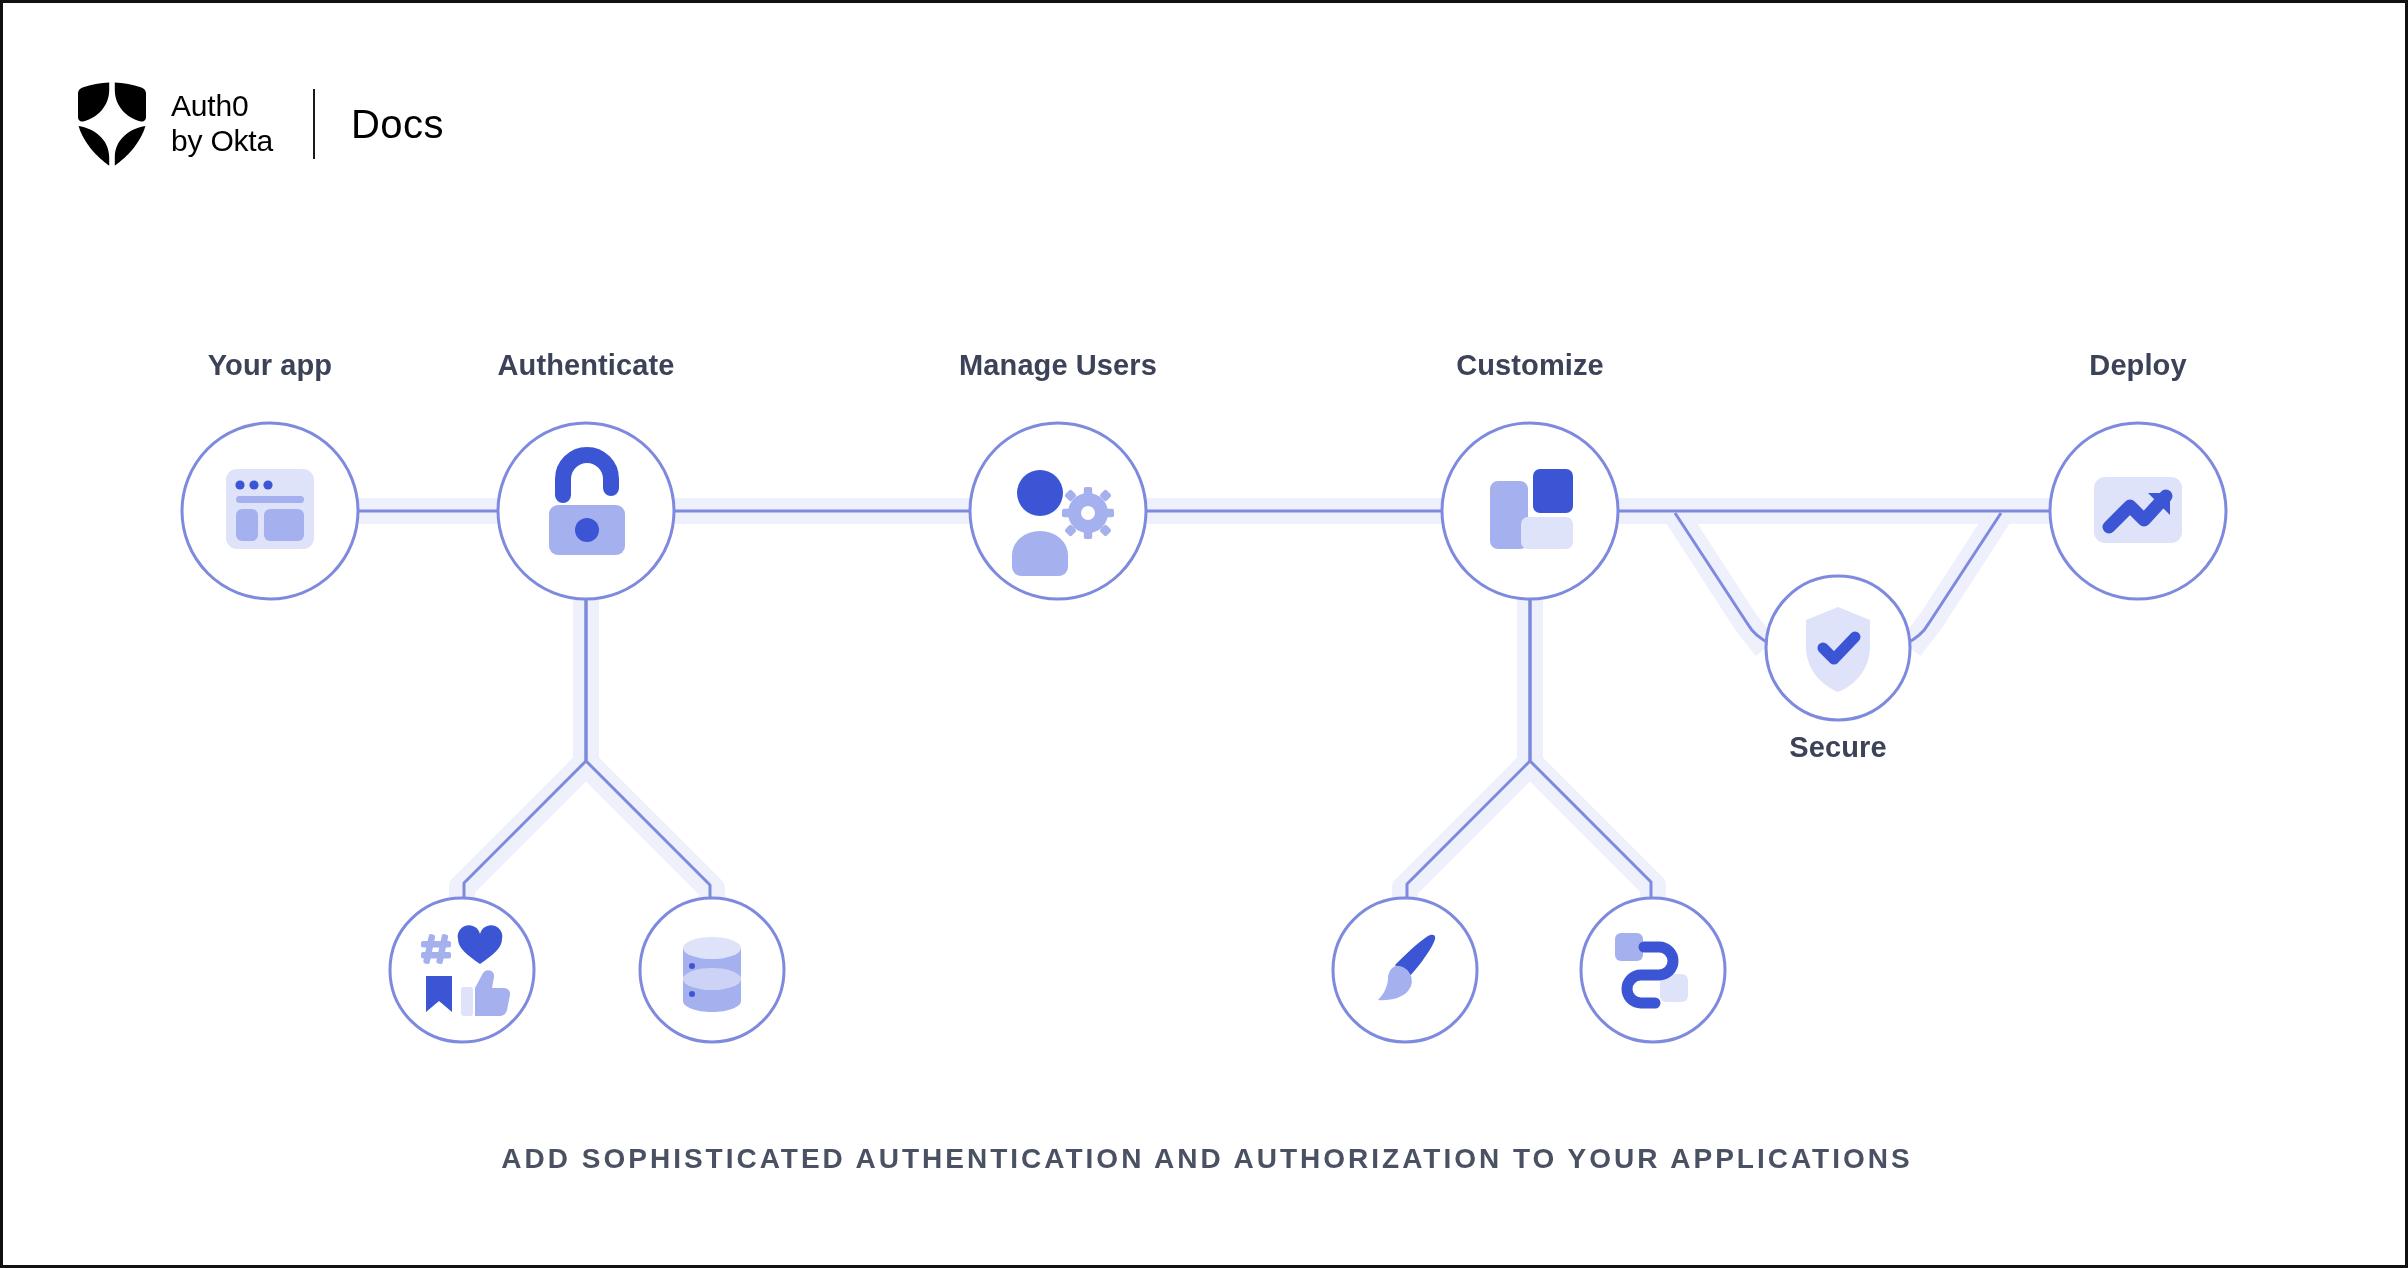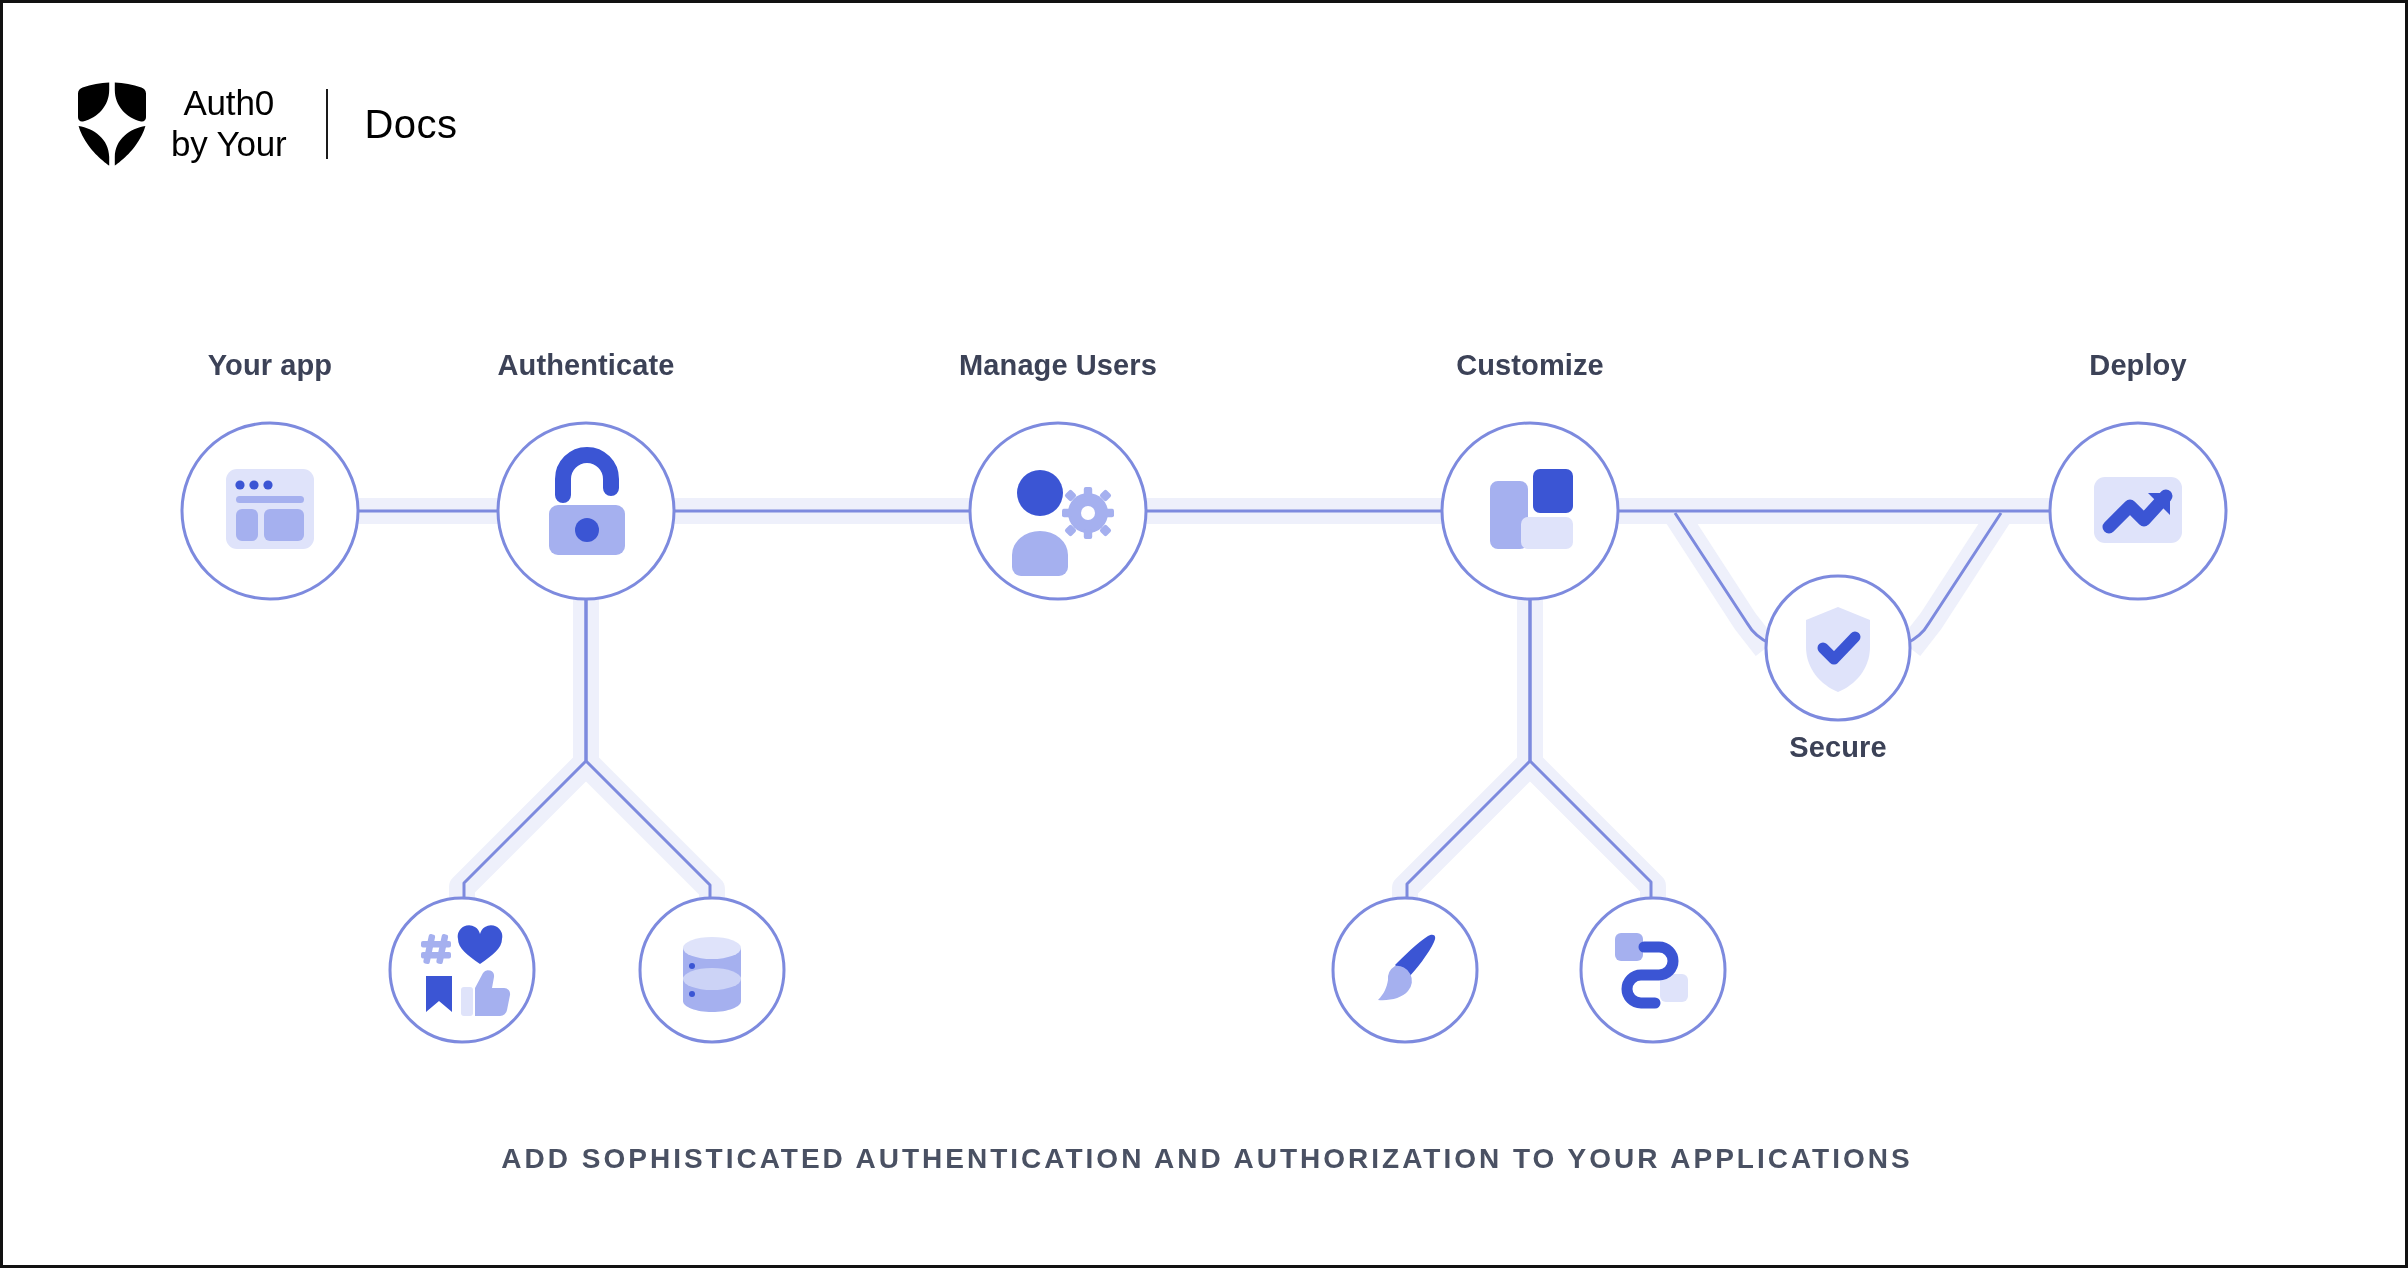--- a/index.html
+++ b/index.html
@@ -40,25 +40,24 @@
     display: block;
   }
   .brand-wordmark {
     margin-left: 22px;
     display: flex;
     flex-direction: column;
     justify-content: center;
     line-height: 1.16;
   }
   .brand-wordmark span {
-    font-size: 35px;
+    font-size: 30px;
     color: #000000;
     letter-spacing: -0.2px;
     white-space: nowrap;
-    text-align: center;
   }
   .brand-divider {
     width: 2px;
     height: 70px;
     background: #1a1a1a;
     margin: 0 36px 0 40px;
     flex: none;
   }
   .brand-docs {
     font-size: 40px;
@@ -117,21 +116,21 @@
 
   <div class="brand">
     <svg class="brand-mark" viewBox="0 0 74 86" aria-hidden="true">
       <path d="M3 12.5 C3 9.5 4.8 7.4 7.6 6.5 C16.2 3.7 25.6 2 34.2 1.6 L34.2 9 C34.2 24.5 23.0 37.0 8.0 40.5 C5.2 41.1 3 39.2 3 36.3 Z" fill="#000000"></path>
       <path d="M71 12.5 C71 9.5 69.2 7.4 66.4 6.5 C57.8 3.7 48.4 2 39.8 1.6 L39.8 9 C39.8 24.5 51.0 37.0 66.0 40.5 C68.8 41.1 71 39.2 71 36.3 Z" fill="#000000"></path>
       <path d="M34.2 84.6 C34.2 84.6 22.0 76.2 14.0 65.2 C8.6 57.8 5.0 50.8 3.6 45.0 C18.6 47.2 34.2 58.2 34.2 76.0 Z" fill="#000000"></path>
       <path d="M39.8 84.6 C39.8 84.6 52.0 76.2 60.0 65.2 C65.4 57.8 69.0 50.8 70.4 45.0 C55.4 47.2 39.8 58.2 39.8 76.0 Z" fill="#000000"></path>
     </svg>
     <div class="brand-wordmark">
       <span>Auth0</span>
-      <span>by Your</span>
+      <span>by Okta</span>
     </div>
     <div class="brand-divider"></div>
     <div class="brand-docs">Docs</div>
   </div>
 
   <svg id="diagram" viewBox="0 0 2408 1268">
 
     <g>
       <path class="conn-halo" d="M355 508 L495 508"></path>
       <path class="conn-halo" d="M671 508 L967 508"></path>

